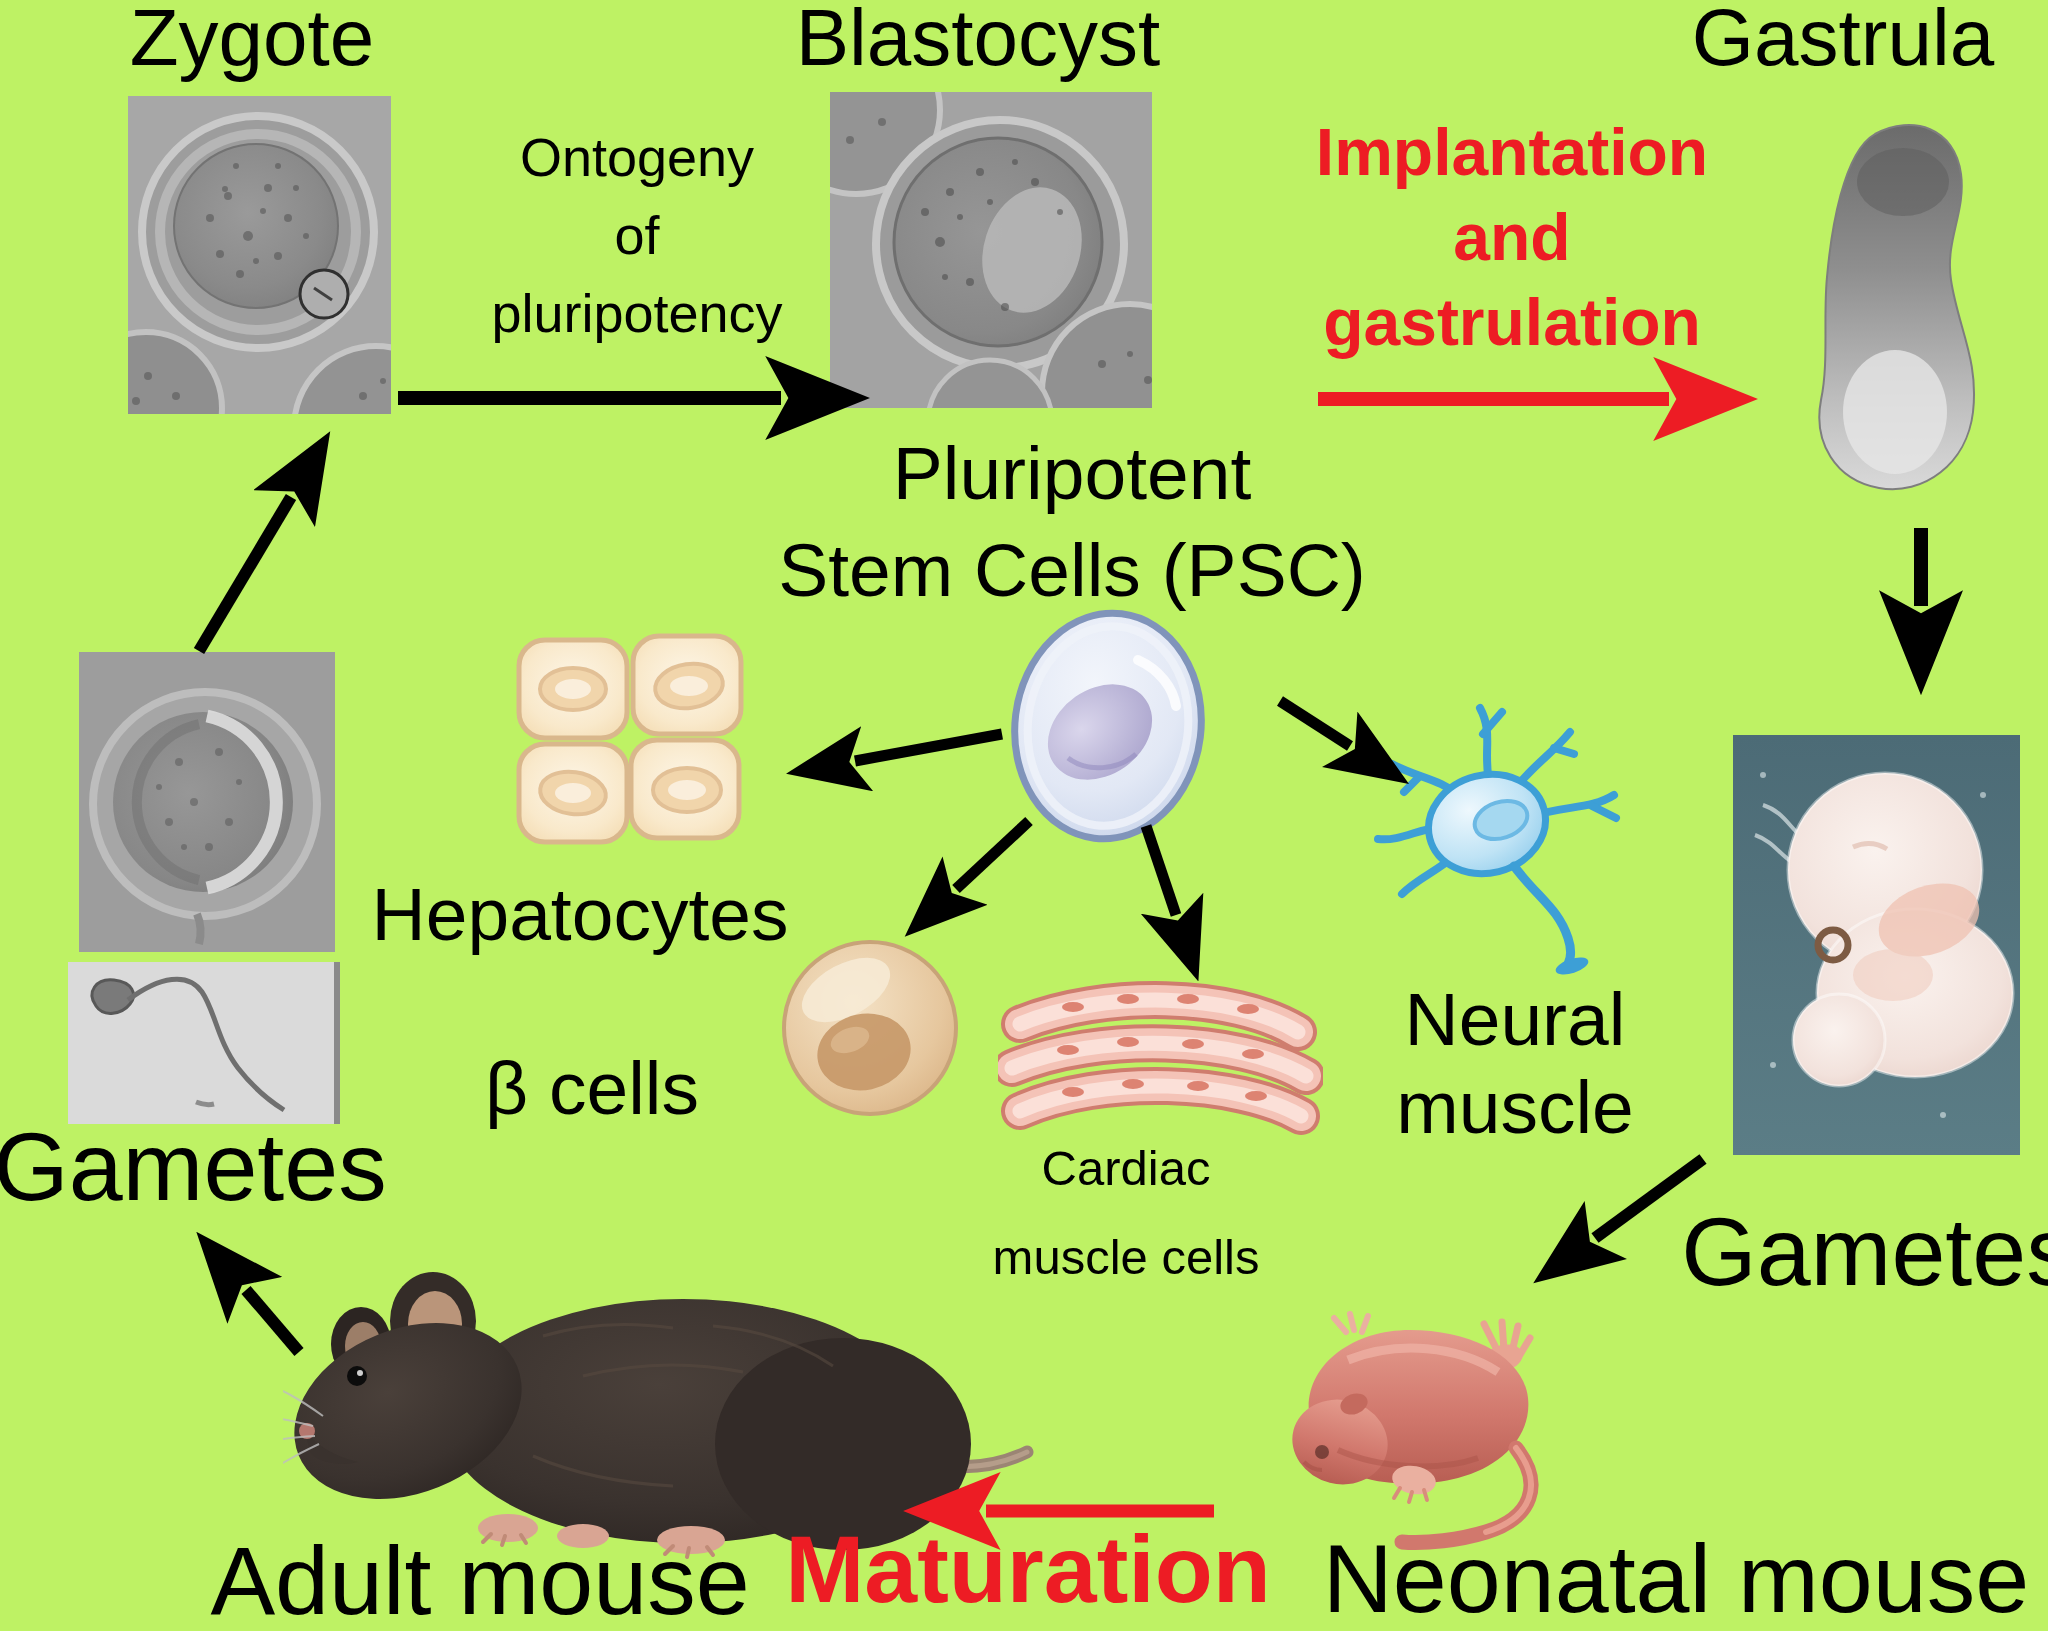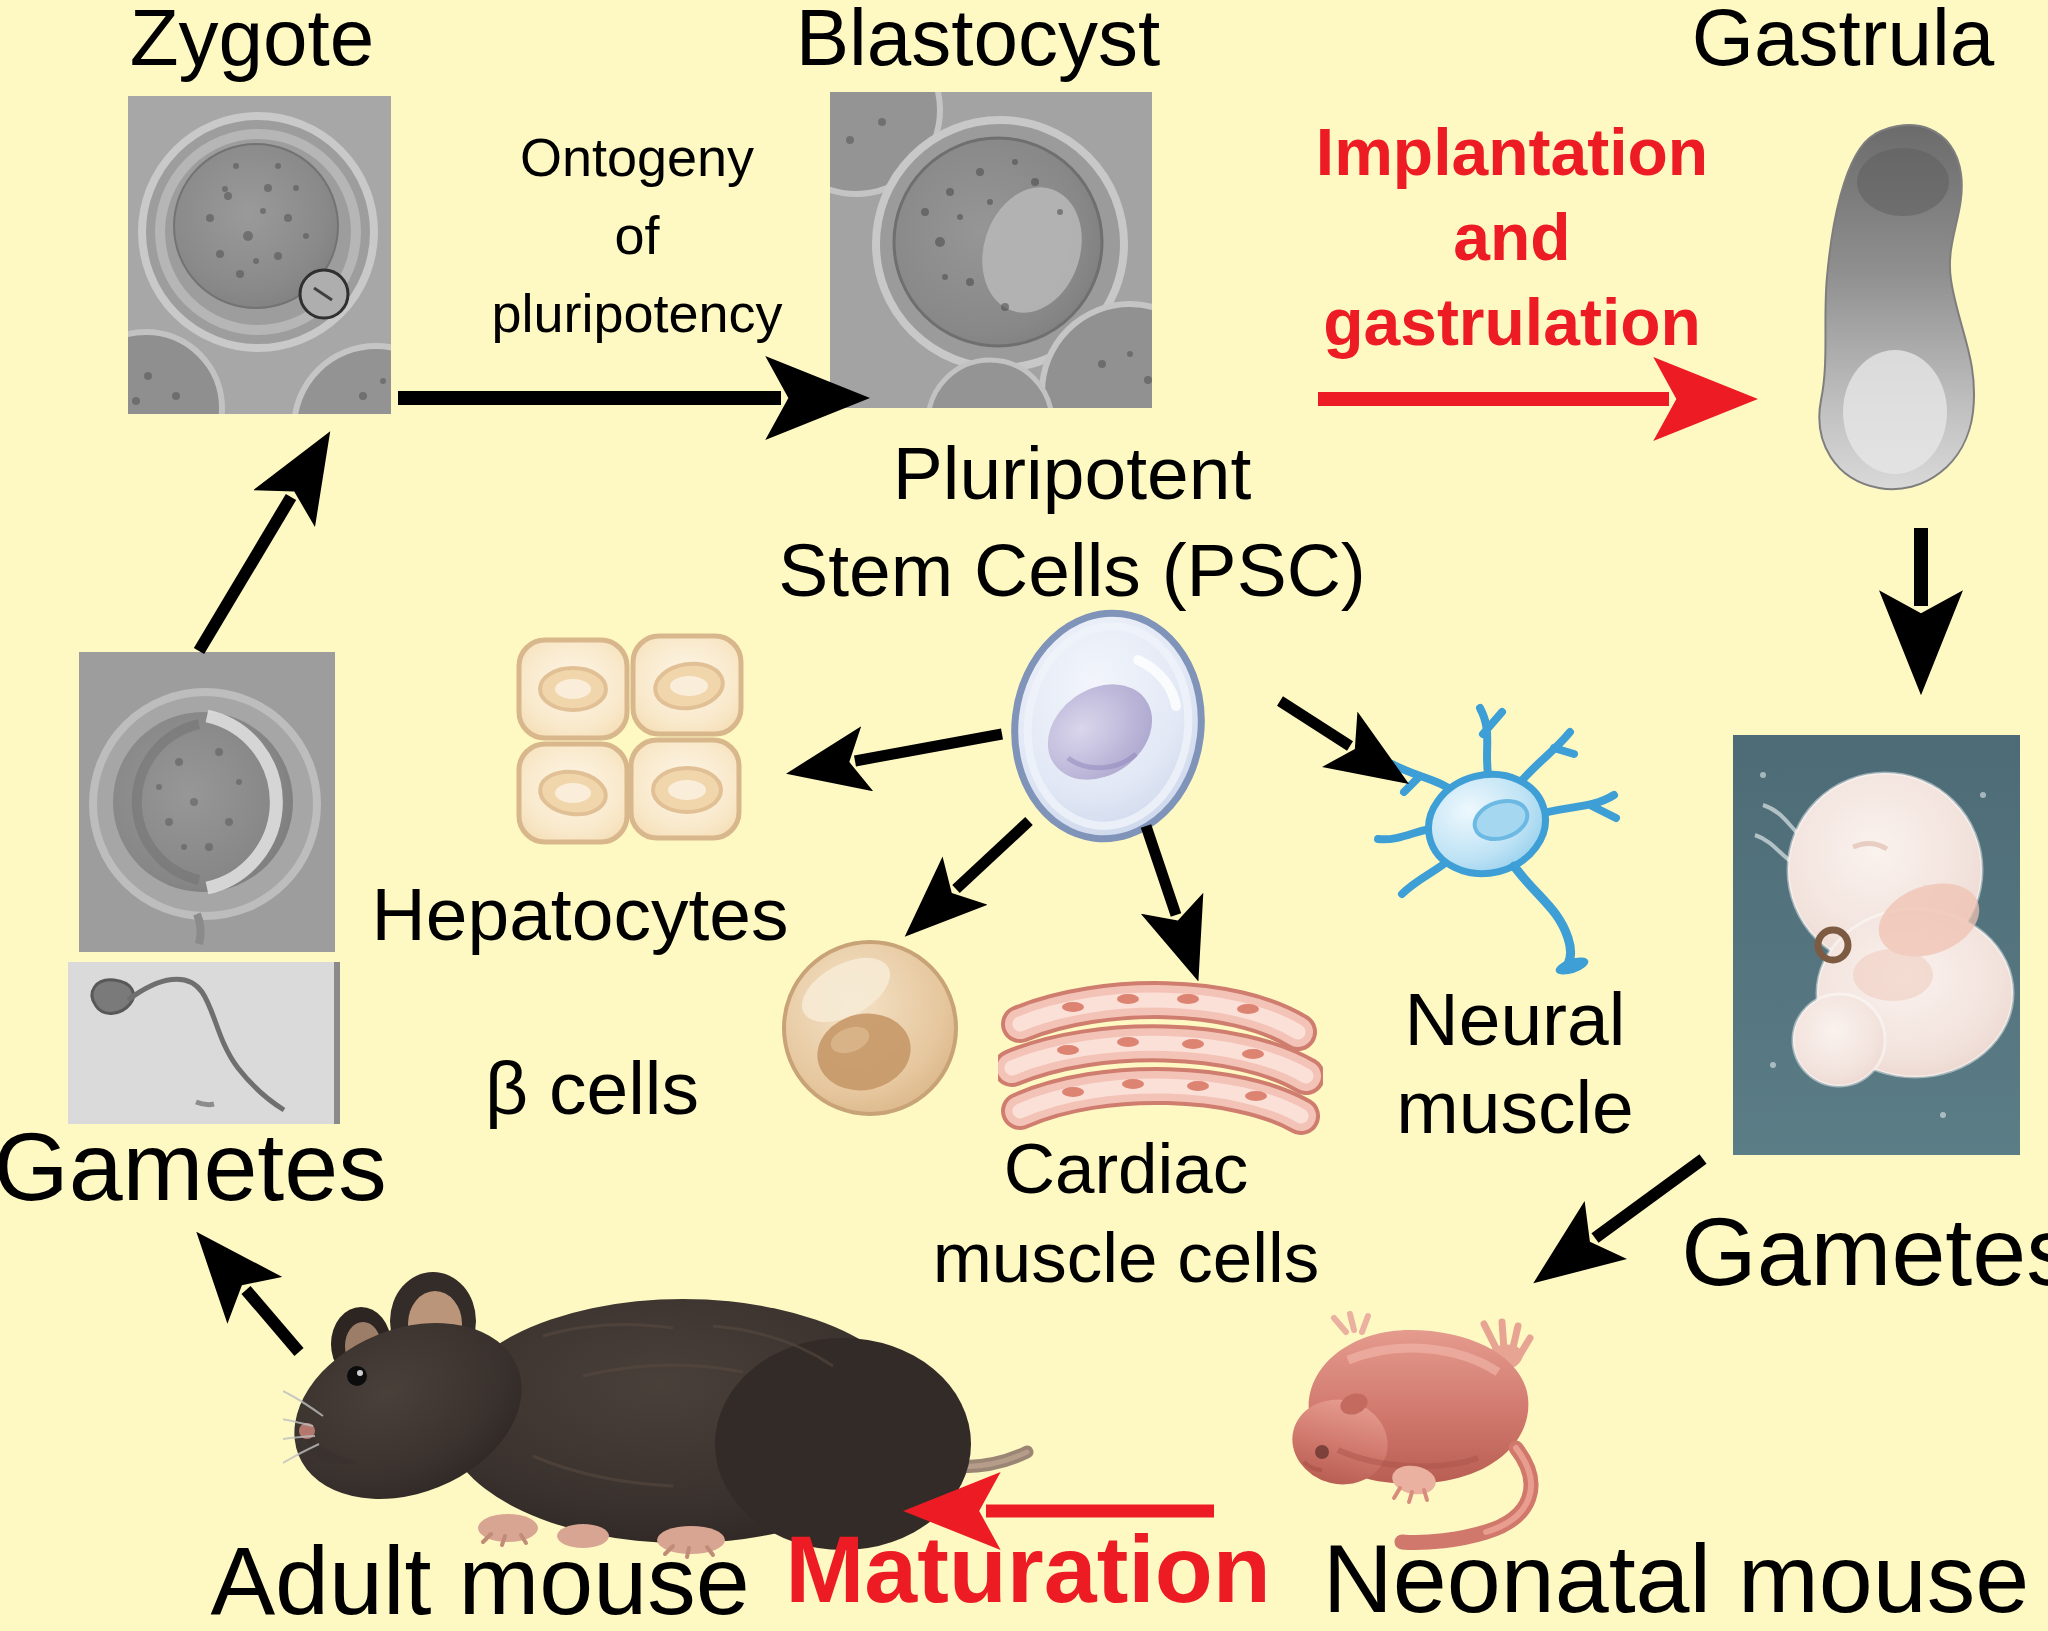--- a/index.html
+++ b/index.html
@@ -1,16 +1,16 @@
 <!DOCTYPE html>
 <html><head>
 <meta charset="utf-8">
 <style>
   html,body{margin:0;padding:0;background:#fff;}
-  #canvas{position:relative;width:2048px;height:1631px;background:#fef9c3;overflow:hidden;
+  #canvas{position:relative;width:2048px;height:1631px;background:#bef264;overflow:hidden;
           font-family:"Liberation Sans", sans-serif;}
   .abs{position:absolute;}
   .lbl{position:absolute;transform:translateX(-50%);white-space:nowrap;color:#000;
        font-family:"Liberation Sans", sans-serif;line-height:1;text-align:center;}
   .lbl.multi{line-height:inherit;}
   .red{color:#ed1c24;font-weight:bold;}
   svg{display:block;}
 </style>
 </head>
 <body>
@@ -458,21 +458,21 @@
     <div>Pluripotent</div>
     <div>Stem Cells (PSC)</div>
   </div>
 
   <div class="lbl" style="left:580px;top:877px;font-size:75px">Hepatocytes</div>
 
   <div class="lbl multi" style="left:592px;top:1042px;font-size:75px;line-height:92px">
     <div>β cells</div>
   </div>
 
-  <div class="lbl multi" style="left:1126px;top:1124px;font-size:71px;line-height:89px">
+  <div class="lbl multi" style="left:1126px;top:1124px;font-size:49px;line-height:89px">
     <div>Cardiac</div>
     <div>muscle cells</div>
   </div>
 
   <div class="lbl multi" style="left:1515px;top:975px;font-size:75px;line-height:88px">
     <div>Neural</div>
     <div>muscle</div>
   </div>
 
   <div class="lbl" style="left:1878px;top:1203px;font-size:97px">Gametes</div>

